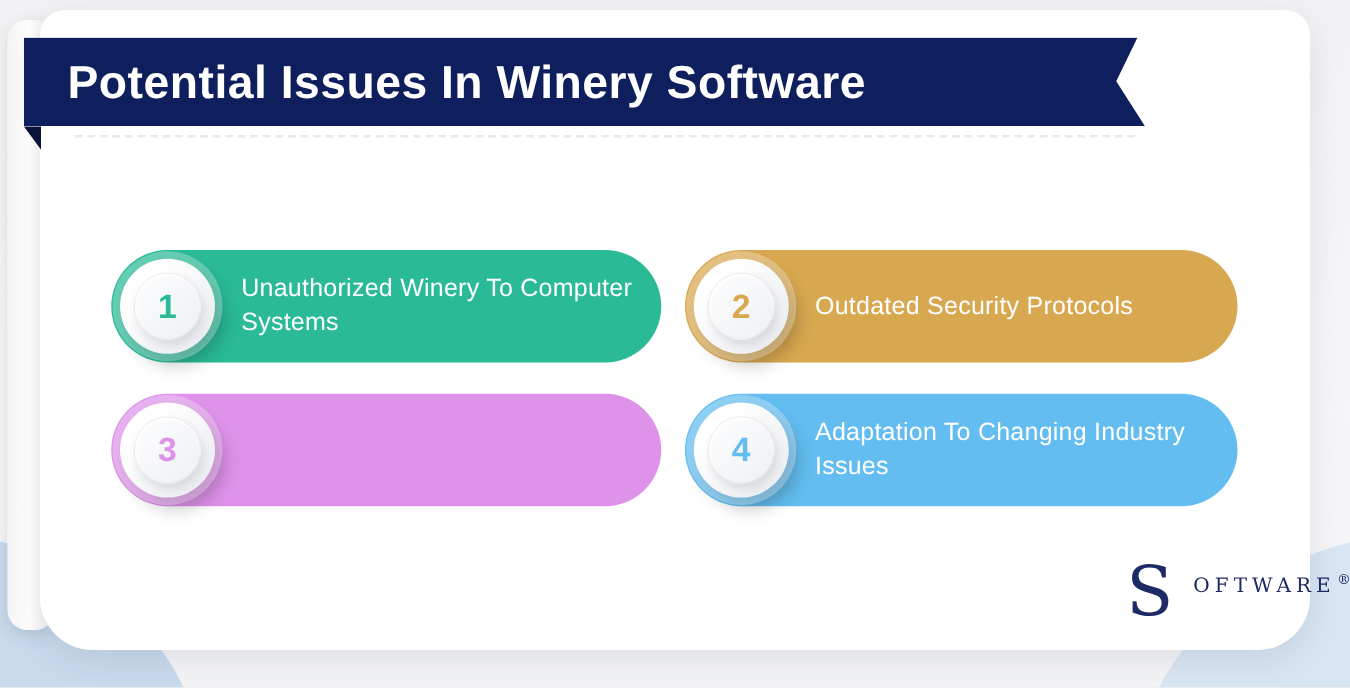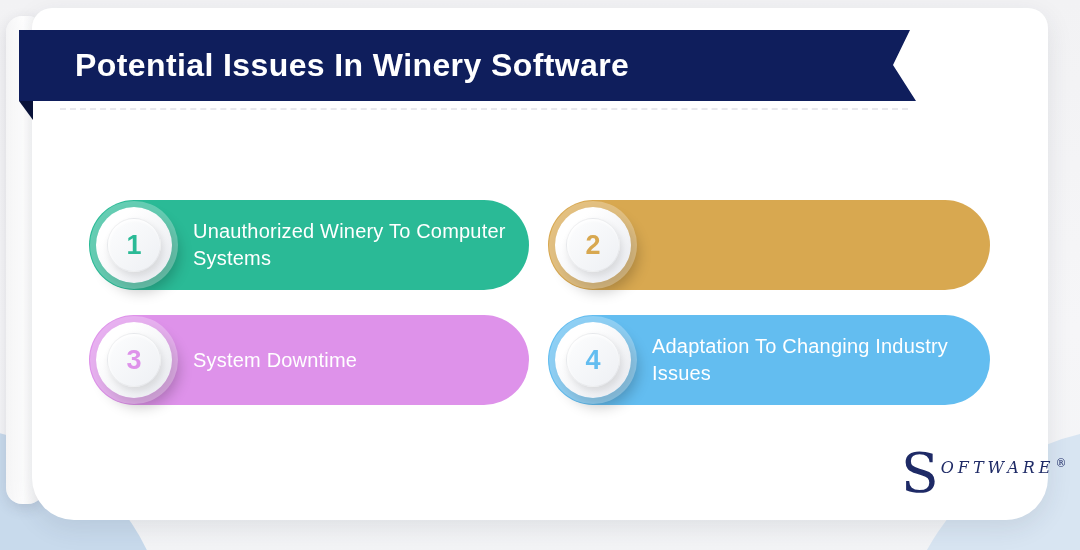--- a/index.html
+++ b/index.html
@@ -21,22 +21,22 @@
     border-radius:20px 20px 42px 42px;
     box-shadow:0 8px 26px rgba(40,45,70,.10);
   }
   .banner{
     position:absolute;left:19px;top:30px;width:897px;height:71px;
     background:#0f1e5c;
     clip-path:polygon(0 0,891px 0,874px 35px,897px 71px,0 71px);
     display:flex;align-items:center;
   }
   .banner-title{
-    color:#ffffff;font-size:32px;font-weight:700;letter-spacing:.4px;
-    padding-left:56px;white-space:nowrap;
+    color:#ffffff;font-size:37px;font-weight:700;letter-spacing:.4px;
+    padding-left:35px;white-space:nowrap;
   }
   .fold{
     position:absolute;left:19px;top:101px;width:14px;height:19px;background:#091239;
     clip-path:polygon(0 0,100% 0,100% 100%);
   }
   .dashes{position:absolute;left:60px;top:108px;width:848px;height:0;border-top:2px dashed #e9e9ed;}
   .pill{
     position:absolute;height:90px;border-radius:45px;display:flex;align-items:center;
     padding-left:7px;box-sizing:border-box;
   }
@@ -60,21 +60,21 @@
   .num{font-size:27px;font-weight:600;line-height:1;}
   .pill-label{
     color:#ffffff;font-size:20px;font-weight:500;line-height:1.35;letter-spacing:.2px;
     padding-left:21px;max-width:320px;
   }
   .logo{
     position:absolute;left:901px;top:452px;display:flex;align-items:flex-start;
     color:#1e2a66;font-family:"DejaVu Serif","Liberation Serif",serif;
   }
   .logo-s{font-size:55px;line-height:.78;font-weight:400;}
-  .logo-lines{display:flex;flex-direction:column;margin-left:2px;margin-top:5px;font-style:italic;}
+  .logo-lines{display:flex;flex-direction:column;margin-left:16px;margin-top:5px;}
   .logo-line1,.logo-line2{font-size:16px;line-height:1.25;letter-spacing:4px;font-weight:400;}
   .logo-reg{font-size:11px;vertical-align:super;letter-spacing:0;margin-left:1px;}
 </style>
 </head>
 <body>
 
 <div class="stage">
 
   <div class="blob blob-left"></div>
   <div class="blob blob-right"></div>
@@ -95,29 +95,29 @@
     </div>
     <div class="pill-label">Unauthorized Winery To Computer Systems</div>
   </div>
 
   <div class="pill pill-2" style="background: rgb(216, 168, 80);">
     <div class="badge">
       <div class="badge-inner">
         <span class="num" style="color: rgb(216, 168, 80);">2</span>
       </div>
     </div>
+    <div class="pill-label">Outdated Security Protocols</div>
   </div>
 
   <div class="pill pill-3" style="background: rgb(222, 146, 234);">
     <div class="badge">
       <div class="badge-inner">
         <span class="num" style="color: rgb(222, 146, 234);">3</span>
       </div>
     </div>
-    <div class="pill-label">System Downtime</div>
   </div>
 
   <div class="pill pill-4" style="background: rgb(99, 189, 240);">
     <div class="badge">
       <div class="badge-inner">
         <span class="num" style="color: rgb(99, 189, 240);">4</span>
       </div>
     </div>
     <div class="pill-label">Adaptation To Changing Industry Issues</div>
   </div>

